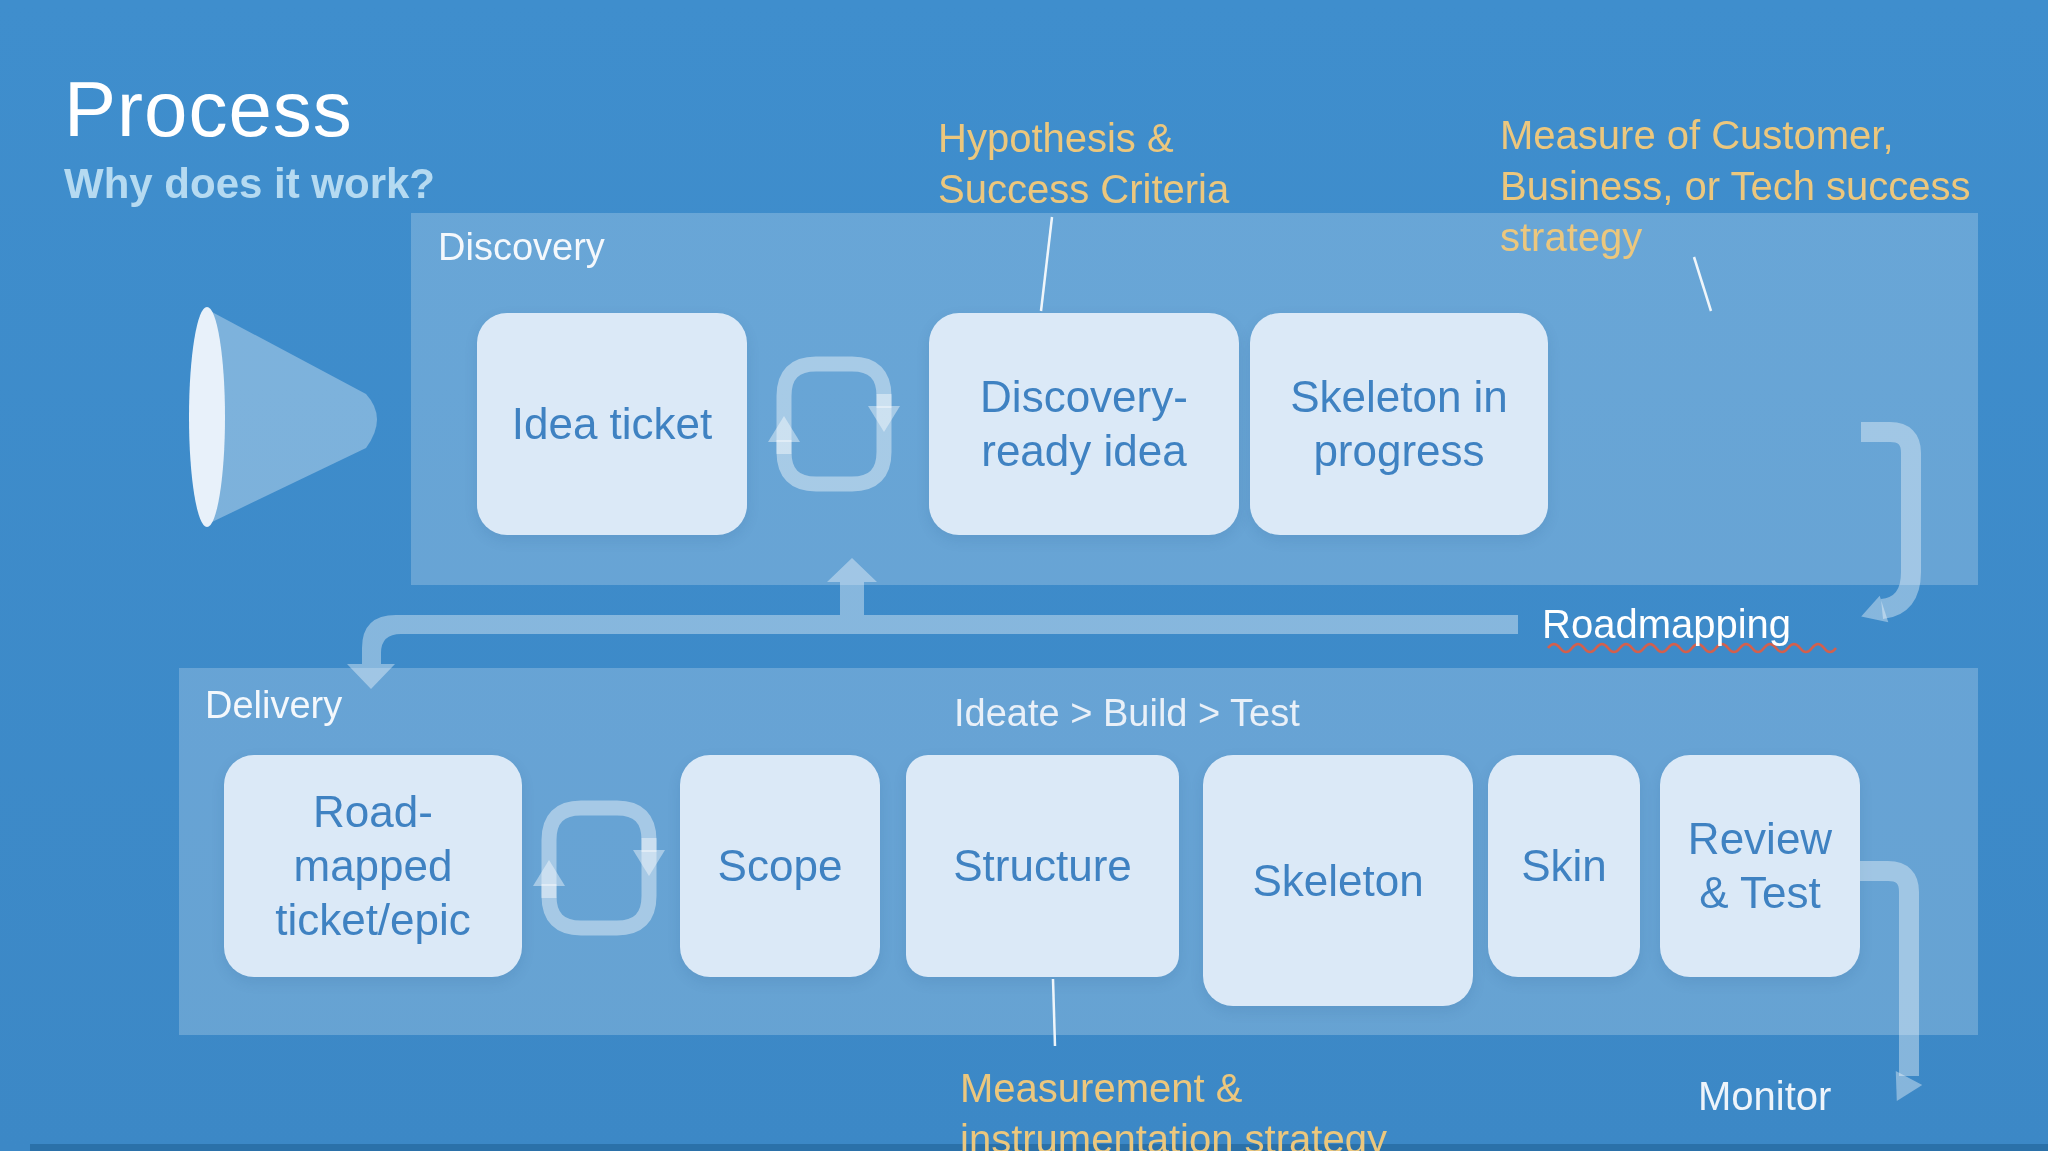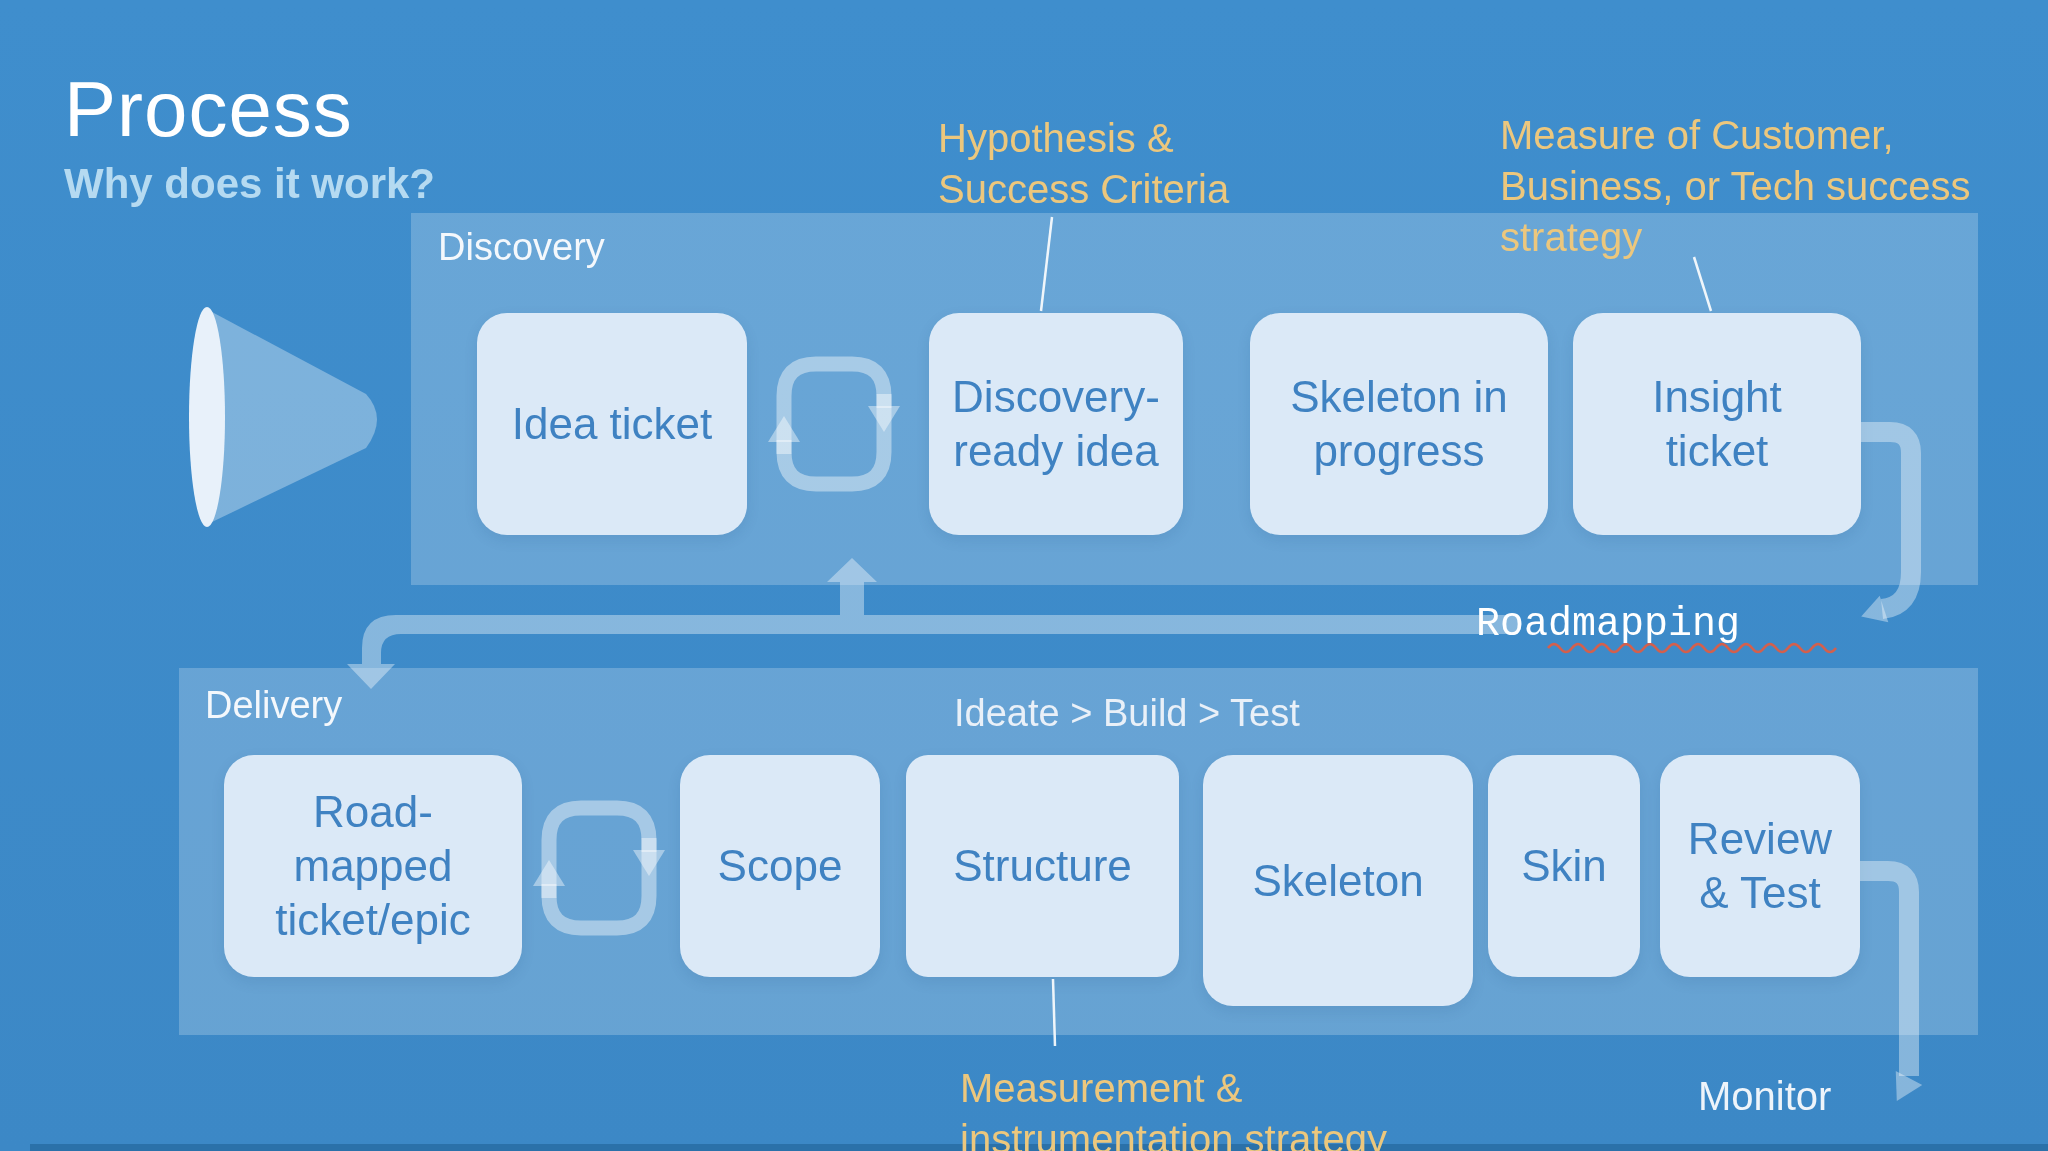--- a/index.html
+++ b/index.html
@@ -29,31 +29,27 @@
 
 <div class="slide">
 
   <div class="panel" style="left:411px;top:213px;width:1567px;height:372px;"></div>
   <div class="panel" style="left:179px;top:668px;width:1799px;height:367px;"></div>
   <div class="bottombar"></div>
 
   <div class="node" style="left:477px;top:313px;width:270px;height:222px;">
     <span>Idea ticket</span>
   </div>
-  <div class="node" style="left:929px;top:313px;width:254px;height:222px;">
+  <div class="node" style="left:929px;top:313px;width:310px;height:222px;">
     <span>Discovery-
 ready idea</span>
   </div>
   <div class="node" style="left:1250px;top:313px;width:298px;height:222px;">
     <span>Skeleton in
 progress</span>
-  </div>
-  <div class="node" style="left:1573px;top:313px;width:288px;height:222px;">
-    <span>Insight
-ticket</span>
   </div>
 
   <div class="node" style="left:224px;top:755px;width:298px;height:222px;">
     <span>Road-
 mapped
 ticket/epic</span>
   </div>
   <div class="node" style="left:680px;top:755px;width:200px;height:222px;">
     <span>Scope</span>
   </div>
@@ -118,16 +114,16 @@
   <div class="txt gold" style="left:1500px;top:110px;">Measure of Customer,
 Business, or Tech success
 strategy</div>
   <div class="txt gold" style="left:960px;top:1048px;margin-top:15px;">Measurement &amp;
 instrumentation strategy</div>
 
   <div class="txt seclabel" style="left:438px;top:226px;">Discovery</div>
   <div class="txt seclabel" style="left:205px;top:684px;">Delivery</div>
   <div class="txt seclabel" style="left:954px;top:692px;color:#e9f0f8;">Ideate &gt; Build &gt; Test</div>
 
-  <div class="txt whitelabel" style="left:1476px;top:602px;color:#ffffff;font-family:Liberation Mono, monospace;">Roadmapping</div>
+  <div class="txt whitelabel" style="left:1542px;top:602px;color:#ffffff;">Roadmapping</div>
   <div class="txt whitelabel" style="left:1698px;top:1074px;color:#eef4fa;">Monitor</div>
 
 </div>
 
 </body></html>

